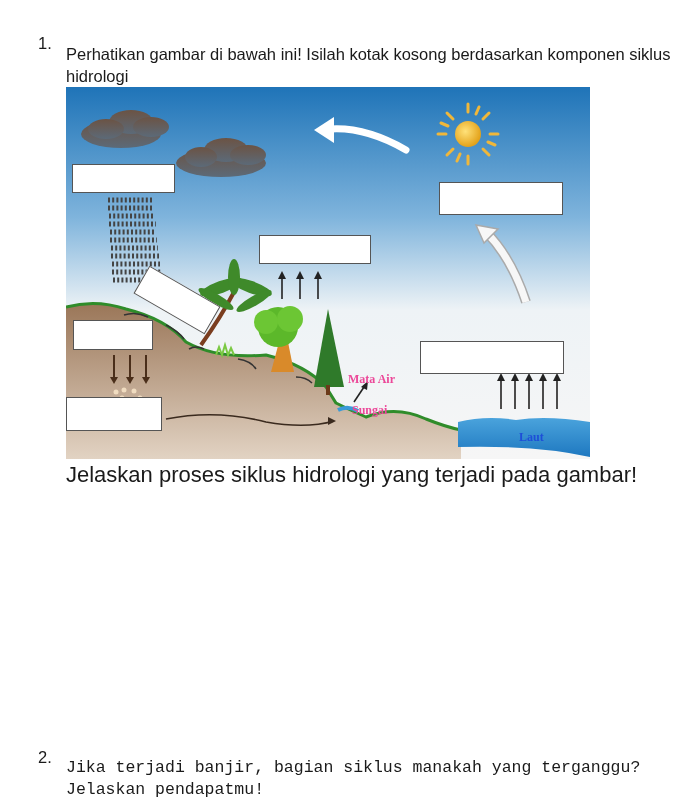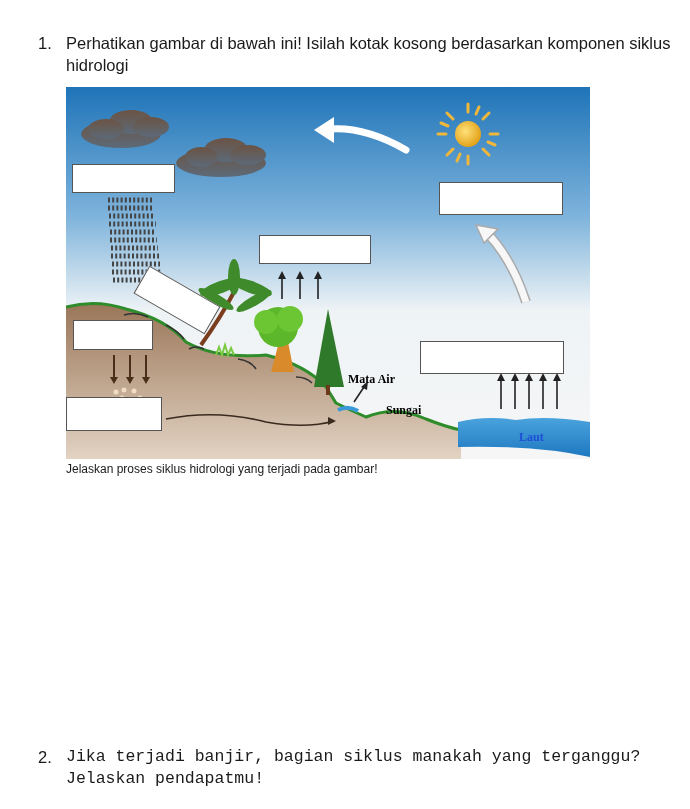--- a/index.html
+++ b/index.html
@@ -1,27 +1,27 @@
 <!DOCTYPE html>
 <html><head>
 <meta charset="utf-8">
 <style>
   html, body { margin:0; padding:0; background:#ffffff; }
   body { width:690px; height:809px; position:relative; overflow:hidden; font-family:"Liberation Sans", sans-serif; color:#1a1a1a; }
   .q { position:absolute; font-size:16.5px; line-height:22px; }
   .qnum { position:absolute; }
-  .qtext { position:absolute; }
+  .qtext { position:absolute;margin-top:11px; }
   #q1 { left:38px; top:32px; width:640px; }
   #q1 .qnum { left:0; top:0; }
   #q1 .qtext { left:28px; top:0; width:620px; }
   #figure { position:absolute; left:66px; top:87px; width:524px; height:372px; overflow:hidden; }
   #figure svg { position:absolute; left:0; top:0; }
   .blank { position:absolute; background:#fff; border:1.5px solid #555; box-sizing:border-box; }
-  .label { position:absolute; font-family:"Liberation Serif", serif; font-weight:bold; font-size:12px; color:#000000; }
-  #instr { position:absolute; left:66px; top:462px; font-size:12px; }
+  .label { position:absolute; font-family:"Liberation Serif", serif; font-weight:bold; font-size:12px; color:#ec4899; }
+  #instr { position:absolute; left:66px; top:462px; font-size:22px; }
   #q2 { left:38px; top:746px; width:640px; }
   #q2 .qnum { left:0; top:0; }
   #q2 .qtext { left:28px; top:0; width:600px;font-family:Liberation Mono, monospace; }
 </style>
 </head>
 <body>
 
 <div id="q1" class="q">
   <span class="qnum">1.</span>
   <span class="qtext">Perhatikan gambar di bawah ini! Isilah kotak kosong berdasarkan komponen siklus hidrologi</span>
@@ -180,21 +180,21 @@
         <polygon points="459,294 467,294 463,286"></polygon>
         <polygon points="473,294 481,294 477,286"></polygon>
         <polygon points="487,294 495,294 491,286"></polygon>
     </g>
 
     <line x1="288" y1="315" x2="298" y2="300" stroke="#222" stroke-width="1.6"></line>
     <polygon points="302,294 295,300 301,303" fill="#222"></polygon>
   </svg>
 
   <div class="label" style="left:282px;top:285px;">Mata Air</div>
-  <div class="label" style="left:320px;top:316px;">Sungai</div>
+  <div class="label" style="left:286px;top:316px;">Sungai</div>
   <div class="label" style="left:453px;top:343px;color:#1d4ed8;">Laut</div>
 
   <div class="blank" style="left:6px;top:77px;width:103px;height:29px;"></div>
   <div class="blank" style="left:373px;top:95px;width:124px;height:33px;"></div>
   <div class="blank" style="left:193px;top:148px;width:112px;height:29px;"></div>
   <div class="blank" style="left:70px;top:197px;width:82px;height:32px;transform:rotate(30deg);transform-origin:center;"></div>
   <div class="blank" style="left:7px;top:233px;width:80px;height:30px;"></div>
   <div class="blank" style="left:354px;top:254px;width:144px;height:33px;"></div>
   <div class="blank" style="left:0px;top:310px;width:96px;height:34px;"></div>
 </div>

